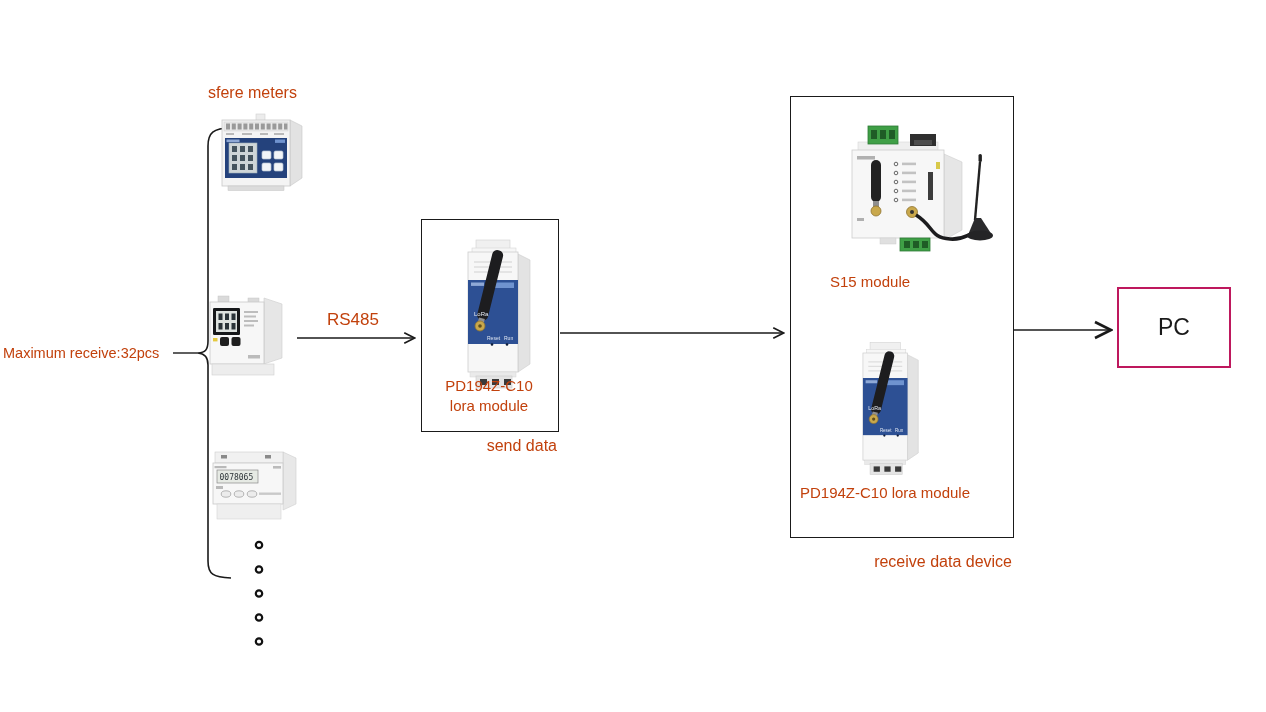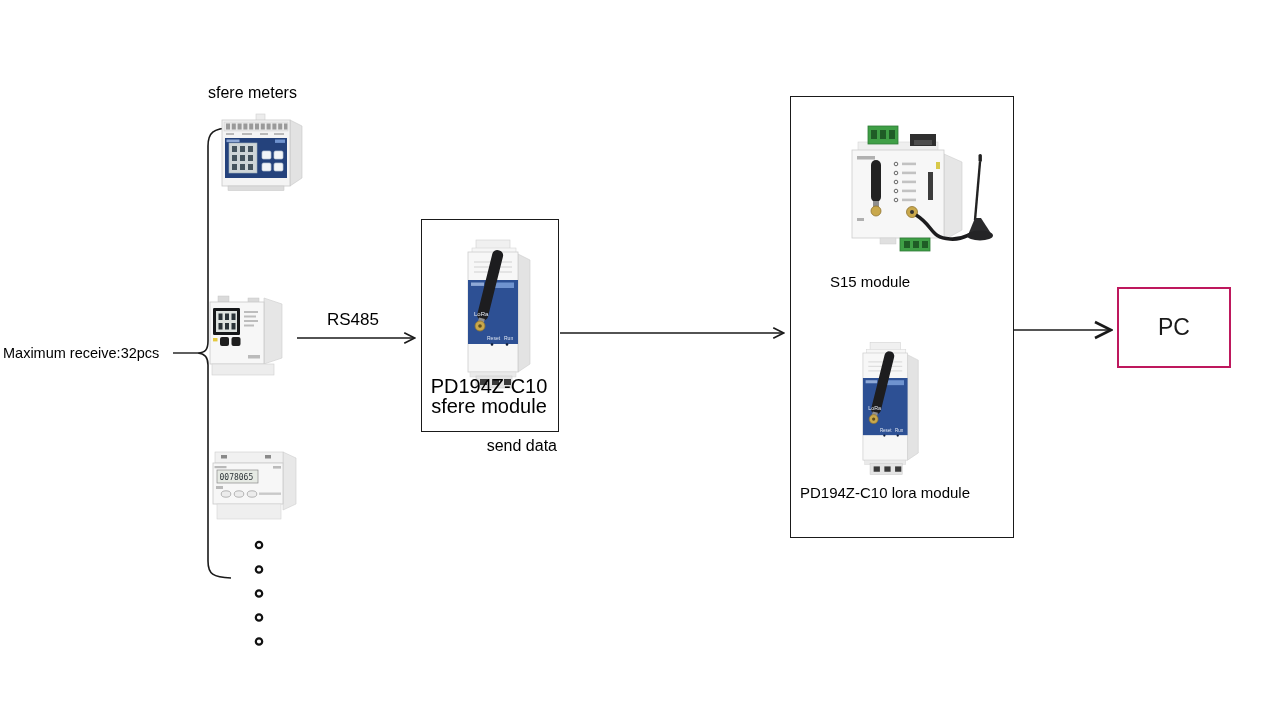--- a/index.html
+++ b/index.html
@@ -1,24 +1,24 @@
 <!DOCTYPE html>
 <html><head>
 <meta charset="utf-8">
 <style>
   html,body{margin:0;padding:0;background:#ffffff;}
   .canvas{
     position:relative;width:1266px;height:712px;background:#ffffff;overflow:hidden;
     font-family:"Liberation Sans", sans-serif;color:#1a1a1a;
   }
   .abs{position:absolute;}
-  .label{position:absolute;white-space:nowrap;color:#000000;}
+  .label{position:absolute;white-space:nowrap;color:#c2410c;}
   .heading{font-size:16px;}
   .caption{font-size:16px;text-align:right;}
-  .boxlabel{font-size:20px;text-align:center;line-height:20px;}
+  .boxlabel{font-size:15px;text-align:center;line-height:20px;}
   .smalllabel{font-size:15px;}
   .bracketlabel{font-size:14.5px;}
   .rs485label{font-size:17px;text-align:center;}
   .box{position:absolute;border:1px solid #1a1a1a;background:transparent;}
   .pcbox{position:absolute;border:2px solid #be185d;display:flex;align-items:center;justify-content:center;font-size:23px;}
   .device{position:absolute;}
   .device svg{display:block;}
   .lcdtext{font-family:"DejaVu Sans Mono", monospace;}
 </style>
 </head>
@@ -196,21 +196,21 @@
       <g fill="#3a3a3a">
         <rect x="50" y="155" width="7" height="6"></rect>
           <rect x="62" y="155" width="7" height="6"></rect>
           <rect x="74" y="155" width="7" height="6"></rect>
       </g>
     </svg>
   </div>
 
   <div class="label boxlabel" style="left:421px;top:376px;width:136px;">
     <div>PD194Z-C10</div>
-    <div>sfere module</div>
+    <div>lora module</div>
   </div>
   <div class="label caption" style="left:421px;top:437px;width:136px;">send data</div>
 
   <div class="device" style="left:824px;top:114px;">
     <svg width="170" height="152" viewBox="0 0 170 152">
       <polygon points="120,40 138,48 138,116 120,126" fill="#e6e6e6" stroke="#cfcfcf" stroke-width="0.6"></polygon>
       <rect x="34" y="28" width="80" height="10" fill="#efefef" stroke="#d6d6d6" stroke-width="0.6"></rect>
       <rect x="44" y="12" width="30" height="18" fill="#3f9f46" stroke="#2d7b35" stroke-width="0.8"></rect>
       <g fill="#1f5c26">
         <rect x="47" y="16" width="6" height="9"></rect>
@@ -292,14 +292,15 @@
       <rect x="46" y="152" width="36" height="12" fill="#e4e4e4" stroke="#c9c9c9" stroke-width="0.6"></rect>
       <g fill="#3a3a3a">
         <rect x="50" y="155" width="7" height="6"></rect>
           <rect x="62" y="155" width="7" height="6"></rect>
           <rect x="74" y="155" width="7" height="6"></rect>
       </g>
     </svg>
   </div>
   <div class="label boxlabel" style="left:790px;top:483px;width:190px;font-size:15px;">PD194Z-C10 lora module</div>
 
+  <div class="label caption" style="left:790px;top:553px;width:222px;">receive data device</div>
 
 </div>
 
 </body></html>

